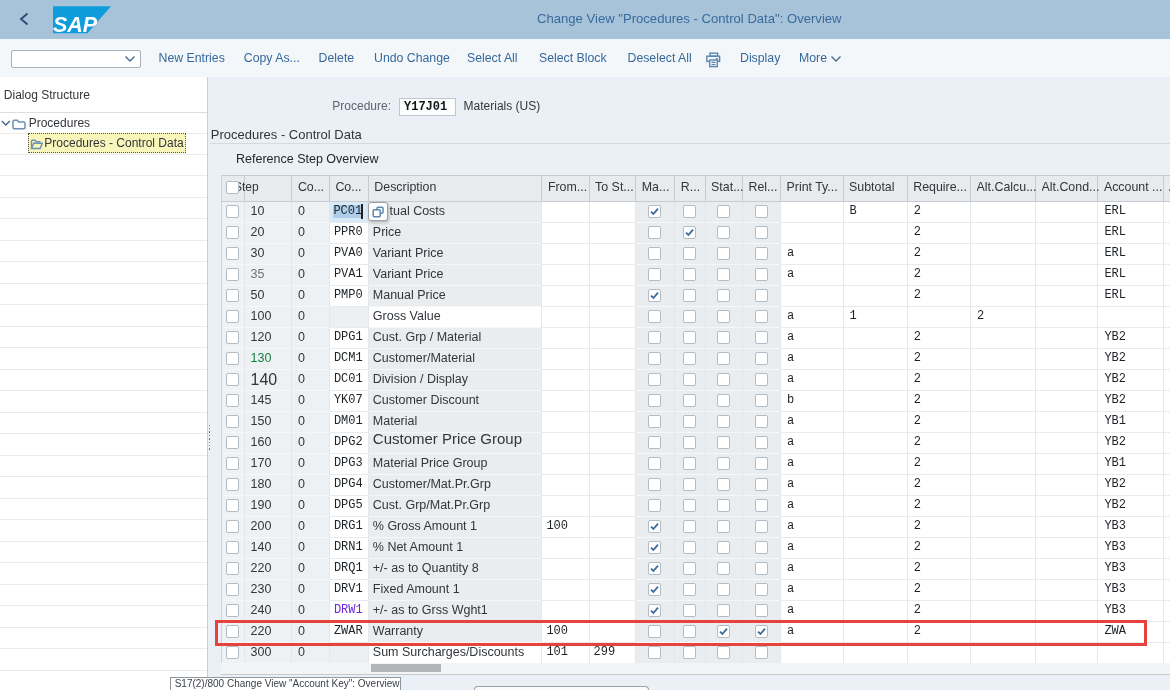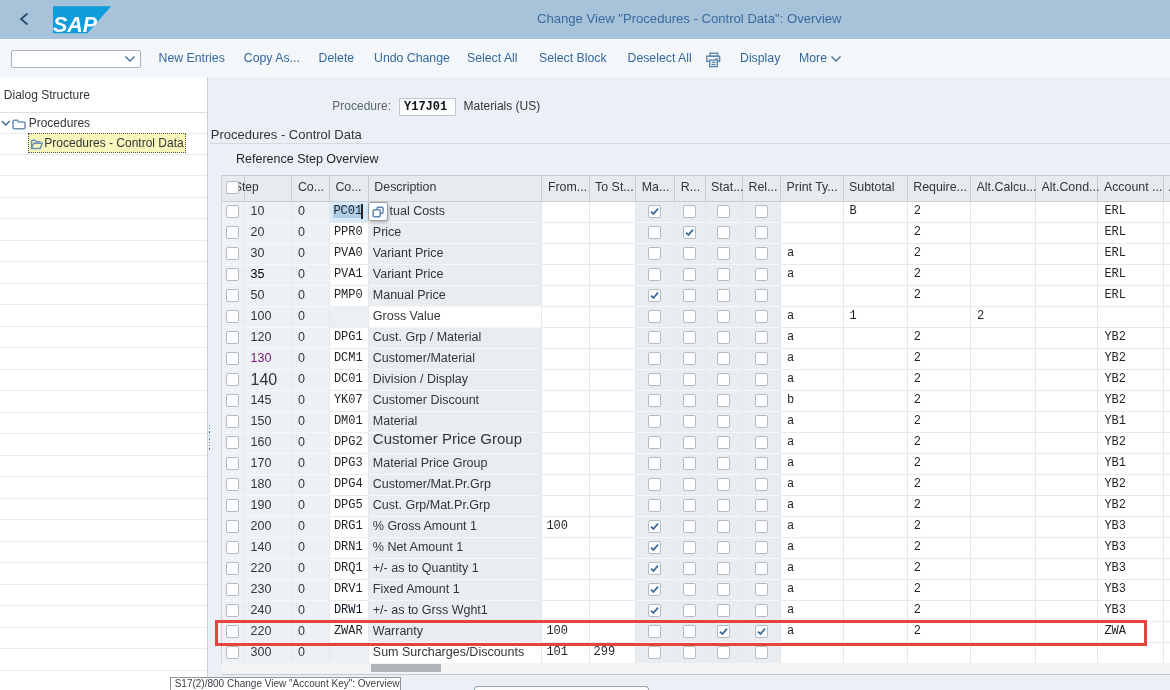--- a/index.html
+++ b/index.html
@@ -359,21 +359,21 @@
 <div style="left:682.95px;top:246.545px;width:13px;height:13px;background:#fff;border:1px solid #b3bcc4;border-radius:2px;"></div>
 <div style="left:716.8px;top:246.545px;width:13px;height:13px;background:#fff;border:1px solid #b3bcc4;border-radius:2px;"></div>
 <div style="left:754.5px;top:246.545px;width:13px;height:13px;background:#fff;border:1px solid #b3bcc4;border-radius:2px;"></div>
 <div style="left:787px;top:242.536px;height:21.018px;line-height:21.018px;font-family:'Liberation Mono',monospace;font-size:12px;color:#1e2327;">a</div>
 <div style="left:849.5px;top:242.536px;height:21.018px;line-height:21.018px;font-family:'Liberation Mono',monospace;font-size:12px;color:#1e2327;"></div>
 <div style="left:913.7px;top:242.536px;height:21.018px;line-height:21.018px;font-family:'Liberation Mono',monospace;font-size:12px;color:#1e2327;">2</div>
 <div style="left:977.1px;top:242.536px;height:21.018px;line-height:21.018px;font-family:'Liberation Mono',monospace;font-size:12px;color:#1e2327;"></div>
 <div style="left:1042px;top:242.536px;height:21.018px;line-height:21.018px;font-family:'Liberation Mono',monospace;font-size:12px;color:#1e2327;"></div>
 <div style="left:1104.4px;top:242.536px;height:21.018px;line-height:21.018px;font-family:'Liberation Mono',monospace;font-size:12px;color:#1e2327;">ERL</div>
 <div style="left:226px;top:267.563px;width:13px;height:13px;background:#fff;border:1px solid #b3bcc4;border-radius:2px;"></div>
-<div style="left:250.5px;top:263.554px;height:21.018px;line-height:21.018px;font-size:12.5px;color:#000000;">35</div>
+<div style="left:250.5px;top:263.554px;height:21.018px;line-height:21.018px;font-size:12.5px;color:#737373;">35</div>
 <div style="left:297.9px;top:263.554px;height:21.018px;line-height:21.018px;font-size:12.5px;color:#32363a;">0</div>
 <div style="left:333.9px;top:263.554px;height:21.018px;line-height:21.018px;font-family:'Liberation Mono',monospace;font-size:12px;color:#1e2327;">PVA1</div>
 <div style="left:372.8px;top:263.554px;height:21.018px;line-height:21.018px;font-size:12.5px;color:#32363a;">Variant Price</div>
 <div style="left:546.4px;top:263.554px;height:21.018px;line-height:21.018px;font-family:'Liberation Mono',monospace;font-size:12px;color:#1e2327;"></div>
 <div style="left:593.6px;top:263.554px;height:21.018px;line-height:21.018px;font-family:'Liberation Mono',monospace;font-size:12px;color:#1e2327;"></div>
 <div style="left:648.3px;top:267.563px;width:13px;height:13px;background:#fff;border:1px solid #b3bcc4;border-radius:2px;"></div>
 <div style="left:682.95px;top:267.563px;width:13px;height:13px;background:#fff;border:1px solid #b3bcc4;border-radius:2px;"></div>
 <div style="left:716.8px;top:267.563px;width:13px;height:13px;background:#fff;border:1px solid #b3bcc4;border-radius:2px;"></div>
 <div style="left:754.5px;top:267.563px;width:13px;height:13px;background:#fff;border:1px solid #b3bcc4;border-radius:2px;"></div>
 <div style="left:787px;top:263.554px;height:21.018px;line-height:21.018px;font-family:'Liberation Mono',monospace;font-size:12px;color:#1e2327;">a</div>
@@ -431,21 +431,21 @@
 <div style="left:682.95px;top:330.617px;width:13px;height:13px;background:#fff;border:1px solid #b3bcc4;border-radius:2px;"></div>
 <div style="left:716.8px;top:330.617px;width:13px;height:13px;background:#fff;border:1px solid #b3bcc4;border-radius:2px;"></div>
 <div style="left:754.5px;top:330.617px;width:13px;height:13px;background:#fff;border:1px solid #b3bcc4;border-radius:2px;"></div>
 <div style="left:787px;top:326.608px;height:21.018px;line-height:21.018px;font-family:'Liberation Mono',monospace;font-size:12px;color:#1e2327;">a</div>
 <div style="left:849.5px;top:326.608px;height:21.018px;line-height:21.018px;font-family:'Liberation Mono',monospace;font-size:12px;color:#1e2327;"></div>
 <div style="left:913.7px;top:326.608px;height:21.018px;line-height:21.018px;font-family:'Liberation Mono',monospace;font-size:12px;color:#1e2327;">2</div>
 <div style="left:977.1px;top:326.608px;height:21.018px;line-height:21.018px;font-family:'Liberation Mono',monospace;font-size:12px;color:#1e2327;"></div>
 <div style="left:1042px;top:326.608px;height:21.018px;line-height:21.018px;font-family:'Liberation Mono',monospace;font-size:12px;color:#1e2327;"></div>
 <div style="left:1104.4px;top:326.608px;height:21.018px;line-height:21.018px;font-family:'Liberation Mono',monospace;font-size:12px;color:#1e2327;">YB2</div>
 <div style="left:226px;top:351.635px;width:13px;height:13px;background:#fff;border:1px solid #b3bcc4;border-radius:2px;"></div>
-<div style="left:250.5px;top:347.626px;height:21.018px;line-height:21.018px;font-size:12.5px;color:#701a75;">130</div>
+<div style="left:250.5px;top:347.626px;height:21.018px;line-height:21.018px;font-size:12.5px;color:#15803d;">130</div>
 <div style="left:297.9px;top:347.626px;height:21.018px;line-height:21.018px;font-size:12.5px;color:#32363a;">0</div>
 <div style="left:333.9px;top:347.626px;height:21.018px;line-height:21.018px;font-family:'Liberation Mono',monospace;font-size:12px;color:#1e2327;">DCM1</div>
 <div style="left:372.8px;top:347.626px;height:21.018px;line-height:21.018px;font-size:12.5px;color:#32363a;">Customer/Material</div>
 <div style="left:546.4px;top:347.626px;height:21.018px;line-height:21.018px;font-family:'Liberation Mono',monospace;font-size:12px;color:#1e2327;"></div>
 <div style="left:593.6px;top:347.626px;height:21.018px;line-height:21.018px;font-family:'Liberation Mono',monospace;font-size:12px;color:#1e2327;"></div>
 <div style="left:648.3px;top:351.635px;width:13px;height:13px;background:#fff;border:1px solid #b3bcc4;border-radius:2px;"></div>
 <div style="left:682.95px;top:351.635px;width:13px;height:13px;background:#fff;border:1px solid #b3bcc4;border-radius:2px;"></div>
 <div style="left:716.8px;top:351.635px;width:13px;height:13px;background:#fff;border:1px solid #b3bcc4;border-radius:2px;"></div>
 <div style="left:754.5px;top:351.635px;width:13px;height:13px;background:#fff;border:1px solid #b3bcc4;border-radius:2px;"></div>
 <div style="left:787px;top:347.626px;height:21.018px;line-height:21.018px;font-family:'Liberation Mono',monospace;font-size:12px;color:#1e2327;">a</div>
@@ -612,21 +612,21 @@
 <div style="left:787px;top:536.788px;height:21.018px;line-height:21.018px;font-family:'Liberation Mono',monospace;font-size:12px;color:#1e2327;">a</div>
 <div style="left:849.5px;top:536.788px;height:21.018px;line-height:21.018px;font-family:'Liberation Mono',monospace;font-size:12px;color:#1e2327;"></div>
 <div style="left:913.7px;top:536.788px;height:21.018px;line-height:21.018px;font-family:'Liberation Mono',monospace;font-size:12px;color:#1e2327;">2</div>
 <div style="left:977.1px;top:536.788px;height:21.018px;line-height:21.018px;font-family:'Liberation Mono',monospace;font-size:12px;color:#1e2327;"></div>
 <div style="left:1042px;top:536.788px;height:21.018px;line-height:21.018px;font-family:'Liberation Mono',monospace;font-size:12px;color:#1e2327;"></div>
 <div style="left:1104.4px;top:536.788px;height:21.018px;line-height:21.018px;font-family:'Liberation Mono',monospace;font-size:12px;color:#1e2327;">YB3</div>
 <div style="left:226px;top:561.815px;width:13px;height:13px;background:#fff;border:1px solid #b3bcc4;border-radius:2px;"></div>
 <div style="left:250.5px;top:557.806px;height:21.018px;line-height:21.018px;font-size:12.5px;color:#32363a;">220</div>
 <div style="left:297.9px;top:557.806px;height:21.018px;line-height:21.018px;font-size:12.5px;color:#32363a;">0</div>
 <div style="left:333.9px;top:557.806px;height:21.018px;line-height:21.018px;font-family:'Liberation Mono',monospace;font-size:12px;color:#1e2327;">DRQ1</div>
-<div style="left:372.8px;top:557.806px;height:21.018px;line-height:21.018px;font-size:12.5px;color:#32363a;">+/- as to Quantity 1</div>
+<div style="left:372.8px;top:557.806px;height:21.018px;line-height:21.018px;font-size:12.5px;color:#32363a;">+/- as to Quantity 8</div>
 <div style="left:546.4px;top:557.806px;height:21.018px;line-height:21.018px;font-family:'Liberation Mono',monospace;font-size:12px;color:#1e2327;"></div>
 <div style="left:593.6px;top:557.806px;height:21.018px;line-height:21.018px;font-family:'Liberation Mono',monospace;font-size:12px;color:#1e2327;"></div>
 <div style="left:648.3px;top:561.815px;width:13px;height:13px;background:#fff;border:1px solid #b3bcc4;border-radius:2px;">
     <svg width="11" height="11" style="left:0;top:0">
       <path d="M2 5.6 L4.4 8 L9 2.6" fill="none" stroke="#3d6b99" stroke-width="1.8"></path>
     </svg>
   </div>
 <div style="left:682.95px;top:561.815px;width:13px;height:13px;background:#fff;border:1px solid #b3bcc4;border-radius:2px;"></div>
 <div style="left:716.8px;top:561.815px;width:13px;height:13px;background:#fff;border:1px solid #b3bcc4;border-radius:2px;"></div>
 <div style="left:754.5px;top:561.815px;width:13px;height:13px;background:#fff;border:1px solid #b3bcc4;border-radius:2px;"></div>
@@ -653,21 +653,21 @@
 <div style="left:754.5px;top:582.833px;width:13px;height:13px;background:#fff;border:1px solid #b3bcc4;border-radius:2px;"></div>
 <div style="left:787px;top:578.824px;height:21.018px;line-height:21.018px;font-family:'Liberation Mono',monospace;font-size:12px;color:#1e2327;">a</div>
 <div style="left:849.5px;top:578.824px;height:21.018px;line-height:21.018px;font-family:'Liberation Mono',monospace;font-size:12px;color:#1e2327;"></div>
 <div style="left:913.7px;top:578.824px;height:21.018px;line-height:21.018px;font-family:'Liberation Mono',monospace;font-size:12px;color:#1e2327;">2</div>
 <div style="left:977.1px;top:578.824px;height:21.018px;line-height:21.018px;font-family:'Liberation Mono',monospace;font-size:12px;color:#1e2327;"></div>
 <div style="left:1042px;top:578.824px;height:21.018px;line-height:21.018px;font-family:'Liberation Mono',monospace;font-size:12px;color:#1e2327;"></div>
 <div style="left:1104.4px;top:578.824px;height:21.018px;line-height:21.018px;font-family:'Liberation Mono',monospace;font-size:12px;color:#1e2327;">YB3</div>
 <div style="left:226px;top:603.851px;width:13px;height:13px;background:#fff;border:1px solid #b3bcc4;border-radius:2px;"></div>
 <div style="left:250.5px;top:599.842px;height:21.018px;line-height:21.018px;font-size:12.5px;color:#32363a;">240</div>
 <div style="left:297.9px;top:599.842px;height:21.018px;line-height:21.018px;font-size:12.5px;color:#32363a;">0</div>
-<div style="left:333.9px;top:599.842px;height:21.018px;line-height:21.018px;font-family:'Liberation Mono',monospace;font-size:12px;color:#0f172a;">DRW1</div>
+<div style="left:333.9px;top:599.842px;height:21.018px;line-height:21.018px;font-family:'Liberation Mono',monospace;font-size:12px;color:#6d28d9;">DRW1</div>
 <div style="left:372.8px;top:599.842px;height:21.018px;line-height:21.018px;font-size:12.5px;color:#32363a;">+/- as to Grss Wght1</div>
 <div style="left:546.4px;top:599.842px;height:21.018px;line-height:21.018px;font-family:'Liberation Mono',monospace;font-size:12px;color:#1e2327;"></div>
 <div style="left:593.6px;top:599.842px;height:21.018px;line-height:21.018px;font-family:'Liberation Mono',monospace;font-size:12px;color:#1e2327;"></div>
 <div style="left:648.3px;top:603.851px;width:13px;height:13px;background:#fff;border:1px solid #b3bcc4;border-radius:2px;">
     <svg width="11" height="11" style="left:0;top:0">
       <path d="M2 5.6 L4.4 8 L9 2.6" fill="none" stroke="#3d6b99" stroke-width="1.8"></path>
     </svg>
   </div>
 <div style="left:682.95px;top:603.851px;width:13px;height:13px;background:#fff;border:1px solid #b3bcc4;border-radius:2px;"></div>
 <div style="left:716.8px;top:603.851px;width:13px;height:13px;background:#fff;border:1px solid #b3bcc4;border-radius:2px;"></div>

